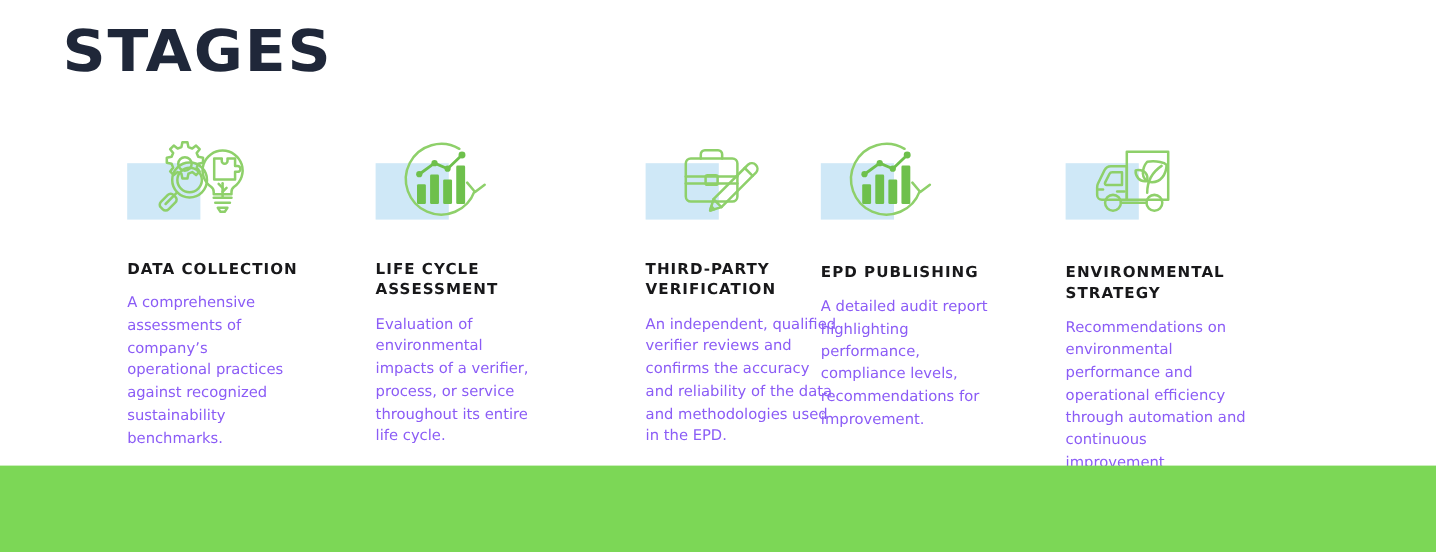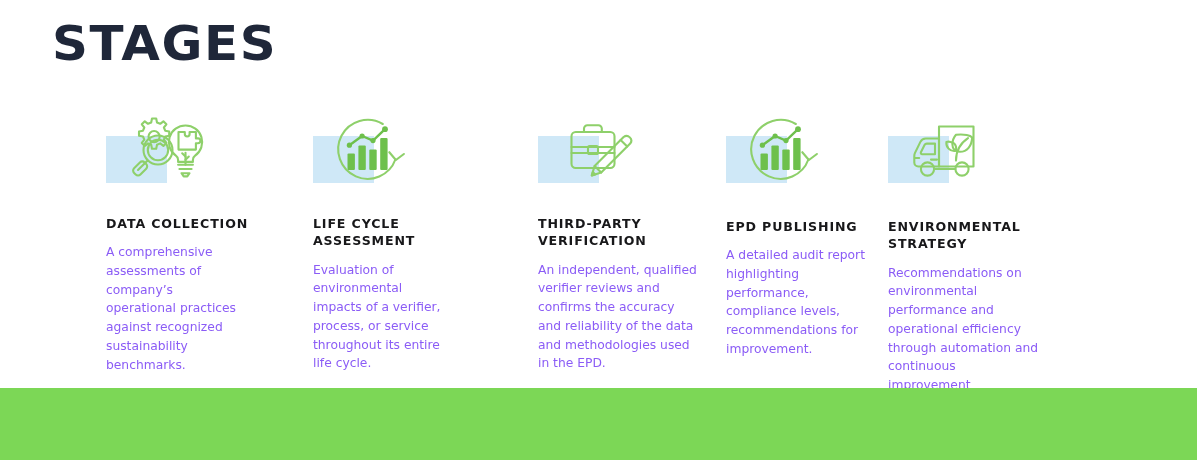--- a/index.html
+++ b/index.html
@@ -47,21 +47,21 @@
     height: 260px;
   }
 
   .stage {
     position: absolute;
     top: 0;
   }
   .stage-1 { left: 106px; width: 160px; }
   .stage-2 { left: 313px; width: 140px; }
   .stage-3 { left: 514px; width: 165px; margin-left: 24px; }
-  .stage-4 { left: 726px; width: 148px; }
+  .stage-4 { left: 684px; width: 148px; }
   .stage-5 { left: 888px; width: 152px; }
 
   .icon-wrap {
     position: relative;
     width: 100px;
     height: 78px;
   }
   .icon-tile {
     position: absolute;
     left: 0;

